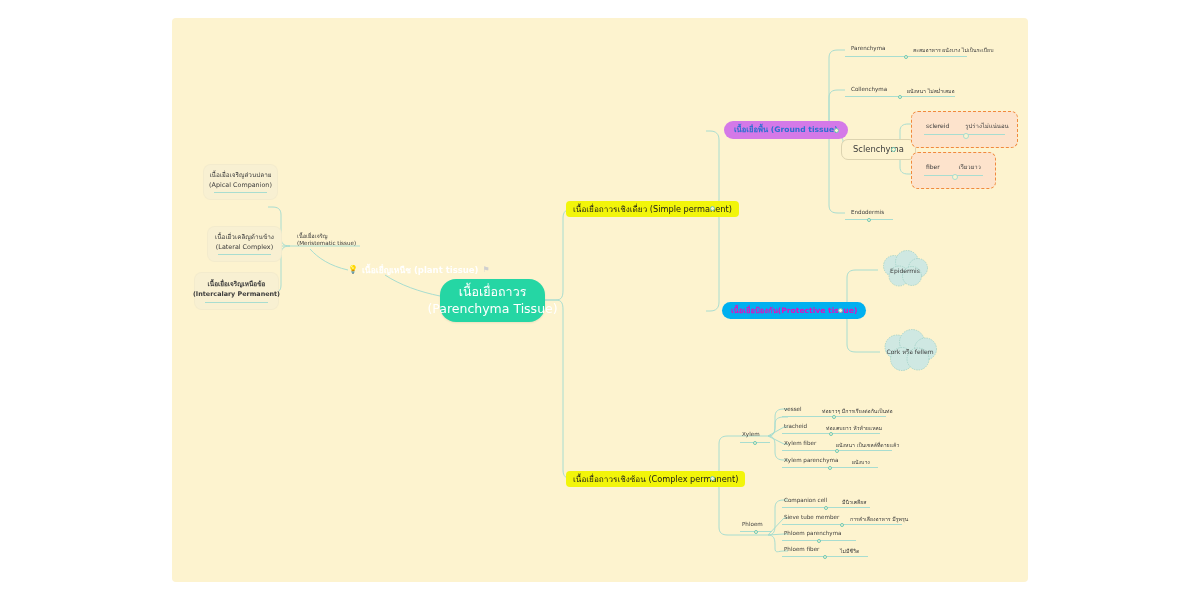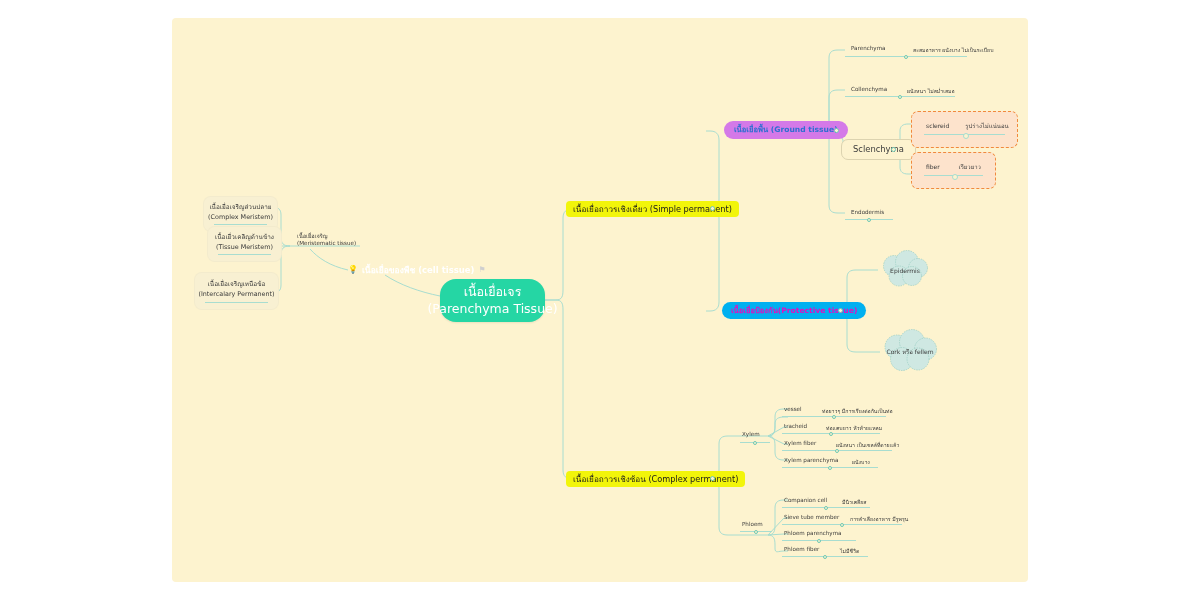--- a/index.html
+++ b/index.html
@@ -243,48 +243,48 @@
 
     <path d="M740,535 L768,535"></path>
     <path d="M768,535 C774,535 775,531 775,525 L775,508 C775,502 778,500 784,500 L788,500"></path>
     <path d="M768,535 L784,518 L788,518"></path>
     <path d="M768,535 L784,534 L788,534"></path>
     <path d="M768,535 C774,535 775,539 775,545 L775,548 C775,554 778,551 784,551 L788,551"></path>
   </g>
 </svg>
 
 <div class="node root-node" style="left:440px; top:279px; width:105px; height:43px;">
-  <span>เนื้อเยื่อเจร</span>
+  <span>เนื้อเยื่อถาวร</span>
   <span>(Parenchyma Tissue)</span>
 </div>
 
 <div class="node crumb" style="left:348px; top:263px; height:14px;">
   <span class="bulb">💡</span>
-  <span>เนื้อเยื่อของพืช (cell tissue)</span>
+  <span>เนื้อเยื่ญเหนืช (plant tissue)</span>
   <span class="flag">⚑</span>
 </div>
 
 <div class="leaf" style="left:297px; top:232px;">
   <span class="txt">เนื้อเยื่อเจริญ</span><br>
   <span class="txt">(Meristematic tissue)</span>
 </div>
 
-<div class="node box-node" style="left:203px; top:196px; width:75px; height:36px; position:absolute;">
+<div class="node box-node" style="left:203px; top:164px; width:75px; height:36px; position:absolute;">
   <span>เนื้อเยื่อเจริญส่วนปลาย</span>
-  <span>(Complex Meristem)</span>
+  <span>(Apical Companion)</span>
   <span class="underline"></span>
 </div>
 
 <div class="node box-node" style="left:207px; top:226px; width:75px; height:36px; position:absolute;">
   <span>เนื้อเยื่วเคลิญด้านข้าง</span>
-  <span>(Tissue Meristem)</span>
+  <span>(Lateral Complex)</span>
   <span class="underline"></span>
 </div>
 
-<div class="node box-node" style="left:194px; top:272px; width:85px; height:38px; position:absolute;">
+<div class="node box-node" style="left:194px; top:272px; width:85px; height:38px; position:absolute;font-weight:bold;">
   <span>เนื้อเยื่อเจริญเหนือข้อ</span>
   <span>(Intercalary Permanent)</span>
   <span class="underline"></span>
 </div>
 
 <div class="node yellow-node" style="left:566px; top:201px; height:16px;">
   <span>เนื้อเยื่อถาวรเชิงเดี่ยว (Simple permanent)</span>
 </div>
 <div class="conn-dot" style="left:710px; top:206px;"></div>
 

